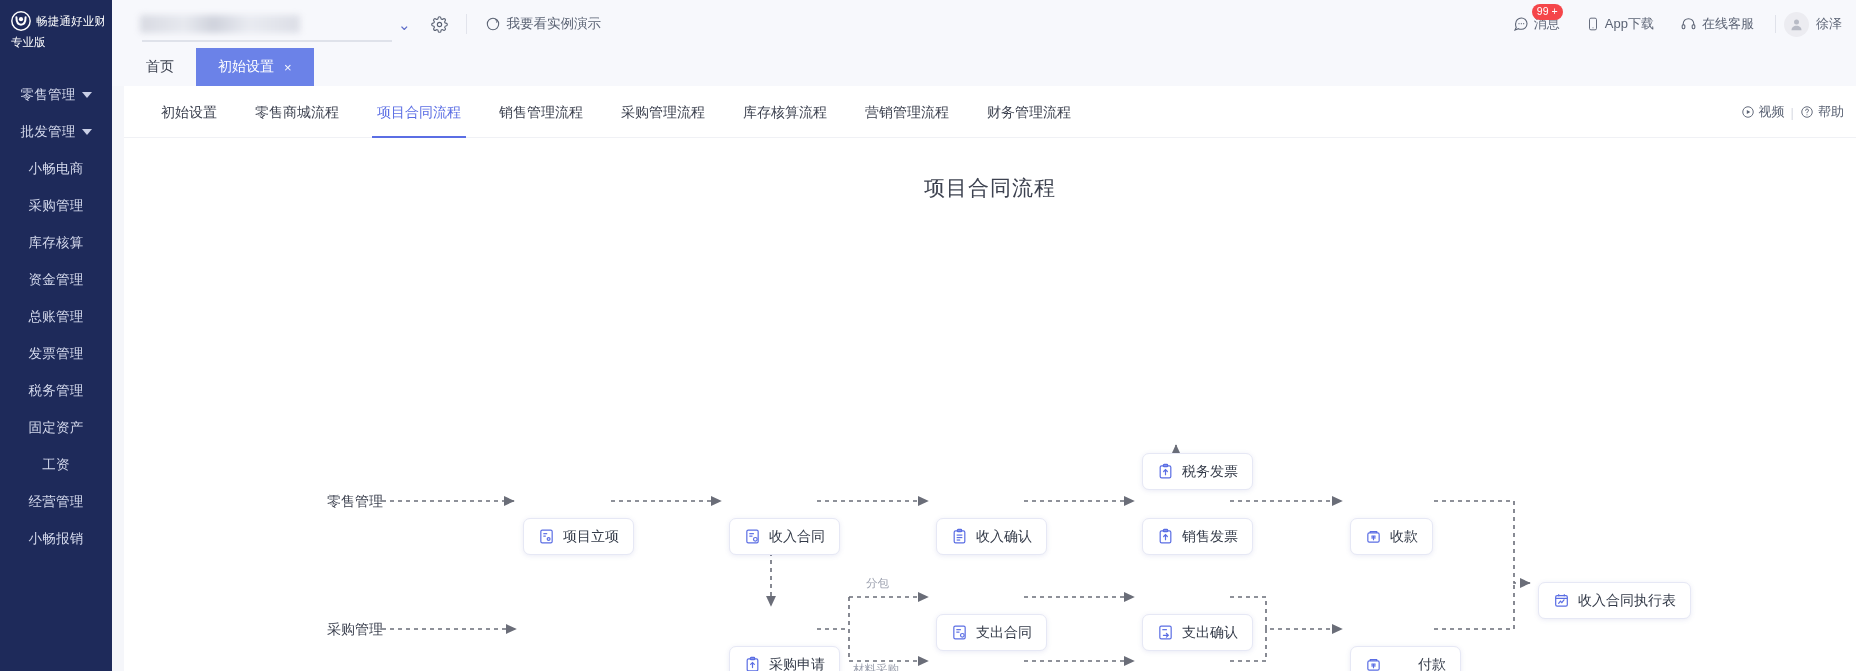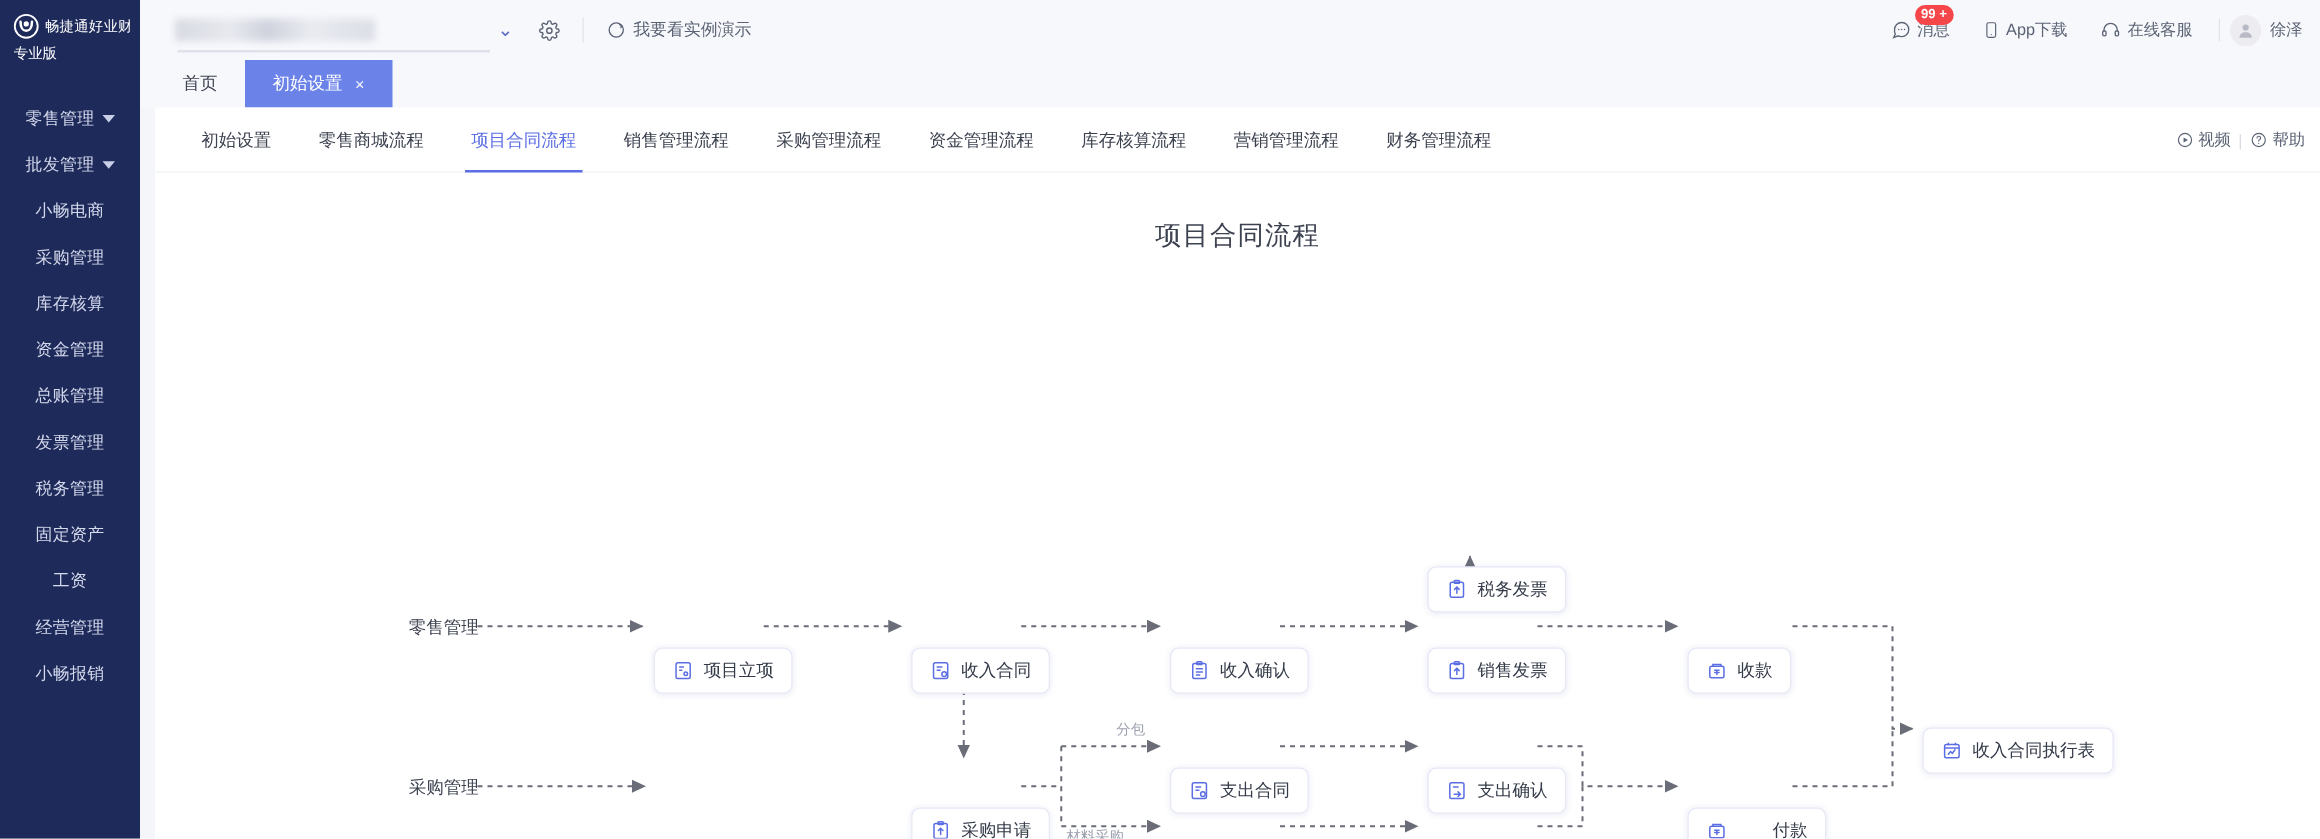--- a/index.html
+++ b/index.html
@@ -92,21 +92,21 @@
   .tr-item {
     display: flex; align-items: center; gap: 5px;
     color: #5b6374; font-size: 13px; cursor: pointer;
     position: relative; padding: 0 13px;
   }
   .badge {
     position: absolute; top: -11px; left: 32px;
     background: #f5464a; color: #fff;
     font-size: 10.5px; line-height: 15px;
     height: 16px; padding: 0 5px; border-radius: 9px;
-    font-weight: bold;
+    font-weight: normal;
     white-space: nowrap;
     text-align: right;
   }
   .tr-sep { width: 1px; height: 18px; background: #e0e2ea; margin: 0 8px; }
   .avatar {
     width: 25px; height: 25px; border-radius: 50%;
     background: #ececf1;
     display: flex; align-items: center; justify-content: center;
     margin-right: 7px;
   }
@@ -343,21 +343,20 @@
     </div>
 
     <div class="content">
 
       <div class="subtabs">
         <div class="subtab"><span>初始设置</span></div>
         <div class="subtab"><span>零售商城流程</span></div>
         <div class="subtab active"><span>项目合同流程</span></div>
         <div class="subtab"><span>销售管理流程</span></div>
         <div class="subtab"><span>采购管理流程</span></div>
-        <div class="subtab"><span>资金管理流程</span></div>
         <div class="subtab"><span>库存核算流程</span></div>
         <div class="subtab"><span>营销管理流程</span></div>
         <div class="subtab"><span>财务管理流程</span></div>
 
         <div class="subtabs-right">
           <span class="srt">
             <svg width="14" height="14" viewBox="0 0 24 24" fill="none" stroke="#5b6374" stroke-width="1.6">
               <circle cx="12" cy="12" r="9"></circle>
               <path d="M10 8.5l6 3.5-6 3.5z" fill="#5b6374" stroke="none"></path>
             </svg>
@@ -415,21 +414,21 @@
             <path d="M1106 459 L1142 459 L1142 491 L1218 491" marker-end="url(#ah)"></path>
             <path d="M1106 523 L1142 523 L1142 491"></path>
 
             <path d="M1310 491 L1390 491 L1390 445"></path>
           </g>
         </svg>
 
         <div class="rowlabel" style="left:203px; top:355px;">零售管理</div>
         <div class="rowlabel" style="left:203px; top:483px;">采购管理</div>
 
-        <div class="edgelabel" style="left:769px; top:438px;">分包</div>
+        <div class="edgelabel" style="left:742px; top:438px;">分包</div>
         <div class="edgelabel" style="left:729px; top:524px;">材料采购</div>
 
         <div class="node" style="left:399px; top:345px;">
           <svg class="ic" viewBox="0 0 24 24" fill="none" stroke="#5b6ee4" stroke-width="1.7">
             <rect x="4" y="3" width="16" height="18" rx="2"></rect>
               <line x1="7.5" y1="8" x2="13" y2="8"></line>
               <line x1="7.5" y1="11.5" x2="11" y2="11.5"></line>
               <circle cx="15" cy="15.5" r="2"></circle>
           </svg>
           <span>项目立项</span>

